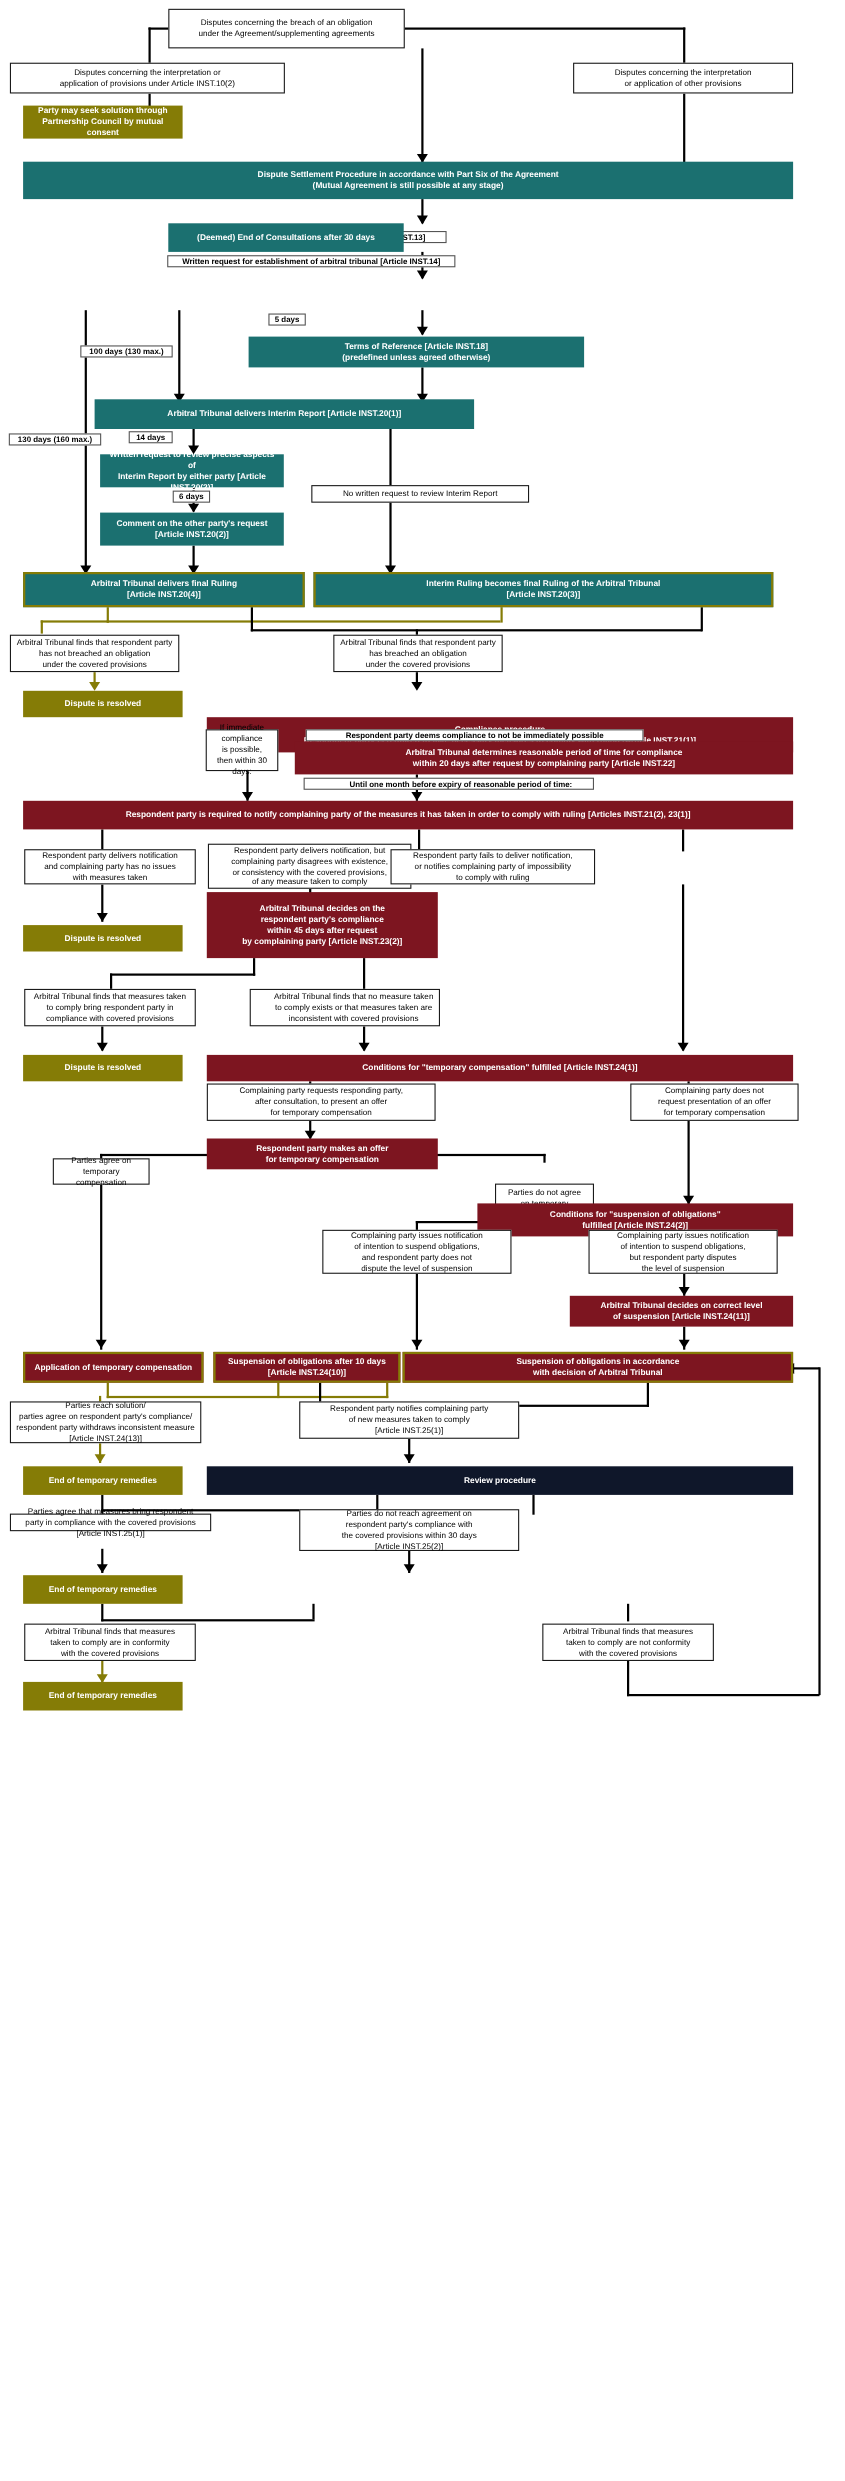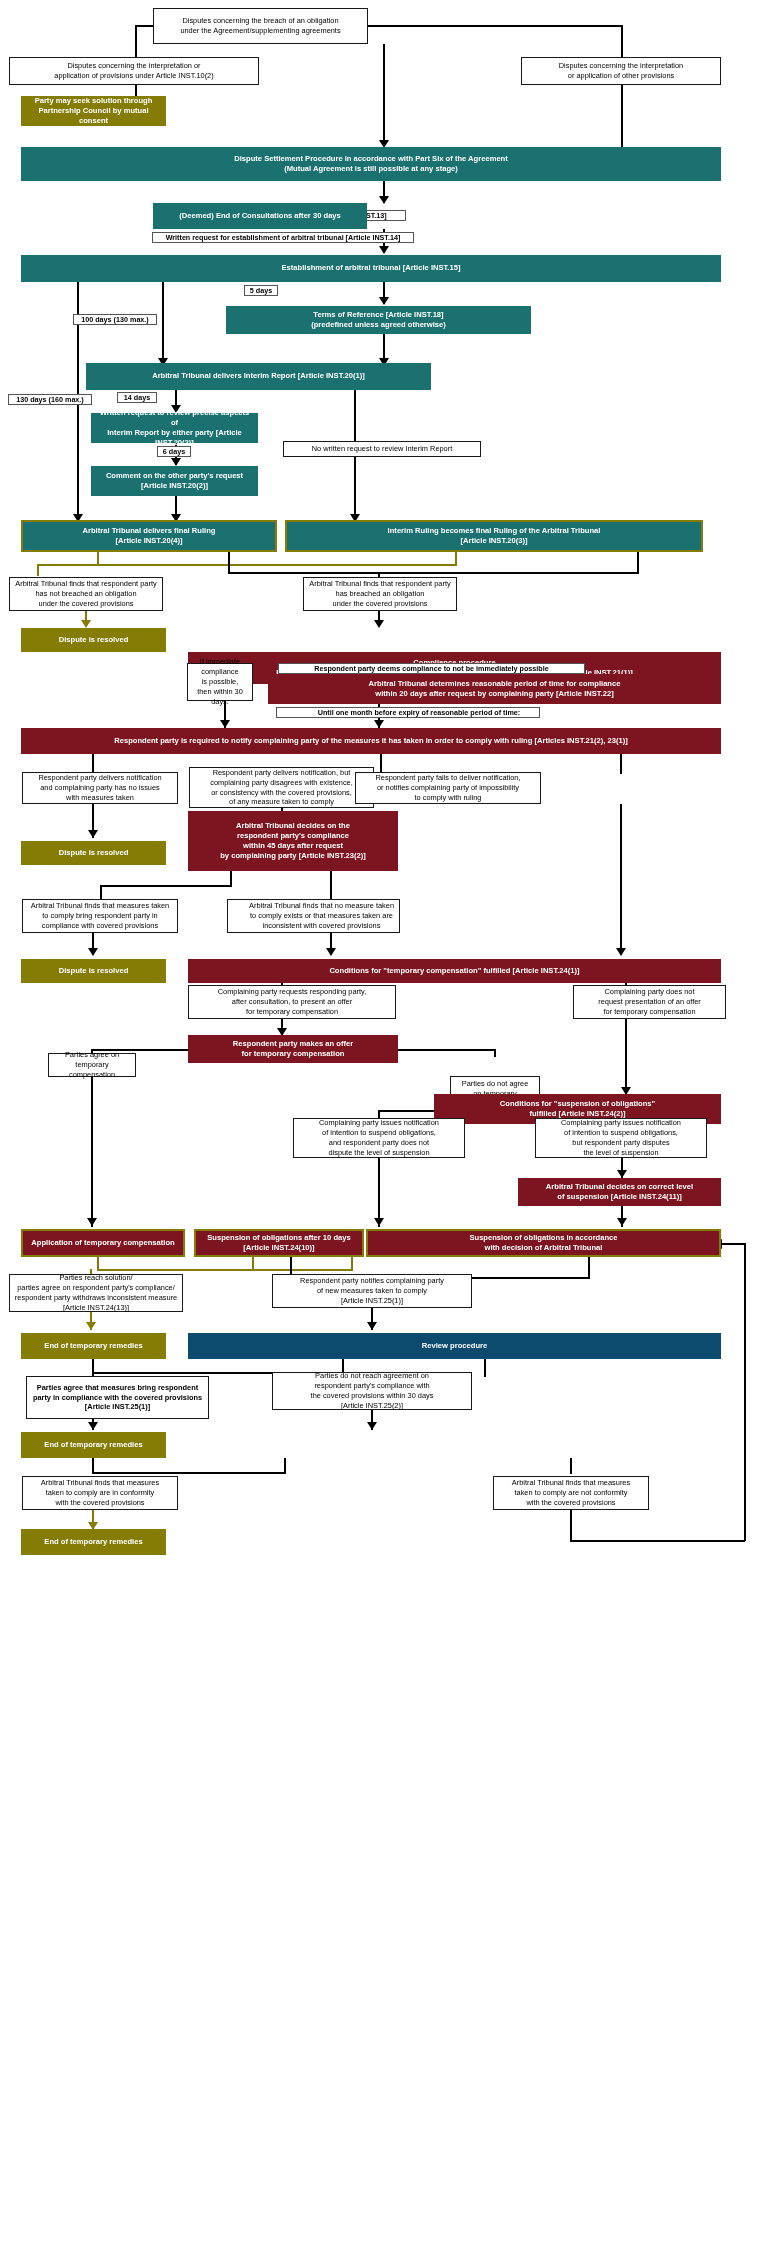--- a/index.html
+++ b/index.html
@@ -78,21 +78,21 @@
   }
   .n-maroon-gold {
     background: #7d1520;
     color: #ffffff;
     font-size: 7.6px;
     font-weight: 700;
     padding: 3px 5px;
     border: 2px solid #857c06;
   }
   .n-purple {
-    background: #0c4a6e;
+    background: #0f172a;
     color: #ffffff;
     font-size: 7.6px;
     font-weight: 700;
     padding: 3px 5px;
     border: none;
   }
 
   
   .conn {
     position: absolute;
@@ -152,21 +152,20 @@
   <div class="conn v" style="left:383px; top:181px; height:22px;"></div>
   <div class="node n-label" style="left:161px; top:184px; width:245px; height:11px;margin-top:26px;">Written request for good faith consultations [Article INST.13]</div>
   <div class="arrow" style="left:379px; top:196px;"></div>
 
   <div class="node n-teal" style="left:153px; top:203px; width:214px; height:26px;">(Deemed) End of Consultations after 30 days</div>
 
   <div class="conn v" style="left:383px; top:229px; height:24px;"></div>
   <div class="node n-label" style="left:152px; top:232px; width:262px; height:11px;">Written request for establishment of arbitral tribunal [Article INST.14]</div>
   <div class="arrow" style="left:379px; top:246px;"></div>
 
-  <div class="node n-teal" style="left:21px; top:255px; width:700px; height:27px;">Establishment of arbitral tribunal [Article INST.15]</div>
 
   <div class="conn v" style="left:383px; top:282px; height:22px;"></div>
   <div class="node n-label" style="left:244px; top:285px; width:34px; height:11px;">5 days</div>
   <div class="arrow" style="left:379px; top:297px;"></div>
 
   <div class="node n-teal" style="left:226px; top:306px; width:305px; height:28px;">Terms of Reference [Article INST.18]
 (predefined unless agreed otherwise)</div>
 
   <div class="conn v" style="left:162px; top:282px; height:86px;"></div>
   <div class="node n-label" style="left:73px; top:314px; width:84px; height:11px;">100 days (130 max.)</div>
@@ -415,21 +414,21 @@
   <div class="conn v" style="left:371px; top:1308px; height:22px;"></div>
   <div class="arrow" style="left:367px; top:1322px;"></div>
 
   <div class="node n-purple" style="left:188px; top:1333px; width:533px; height:26px;">Review procedure</div>
 
   <div class="conn v" style="left:92px; top:1359px; height:18px;"></div>
   <div class="conn h" style="left:92px; top:1372px; width:250px; height:1.6px;"></div>
   <div class="conn v" style="left:342px; top:1359px; height:14px;"></div>
   <div class="conn v" style="left:484px; top:1359px; height:18px;"></div>
 
-  <div class="node n-white" style="left:26px; top:1376px; width:183px; height:43px;font-weight:bold;">Parties agree that measures bring respondent
+  <div class="node n-white" style="left:9px; top:1376px; width:183px; height:16px;">Parties agree that measures bring respondent
 party in compliance with the covered provisions
 [Article INST.25(1)]</div>
 
   <div class="node n-white" style="left:272px; top:1372px; width:200px; height:38px;">Parties do not reach agreement on
 respondent party's compliance with
 the covered provisions within 30 days
 [Article INST.25(2)]</div>
 
   <div class="conn v" style="left:92px; top:1408px; height:22px;"></div>
   <div class="arrow" style="left:88px; top:1422px;"></div>

